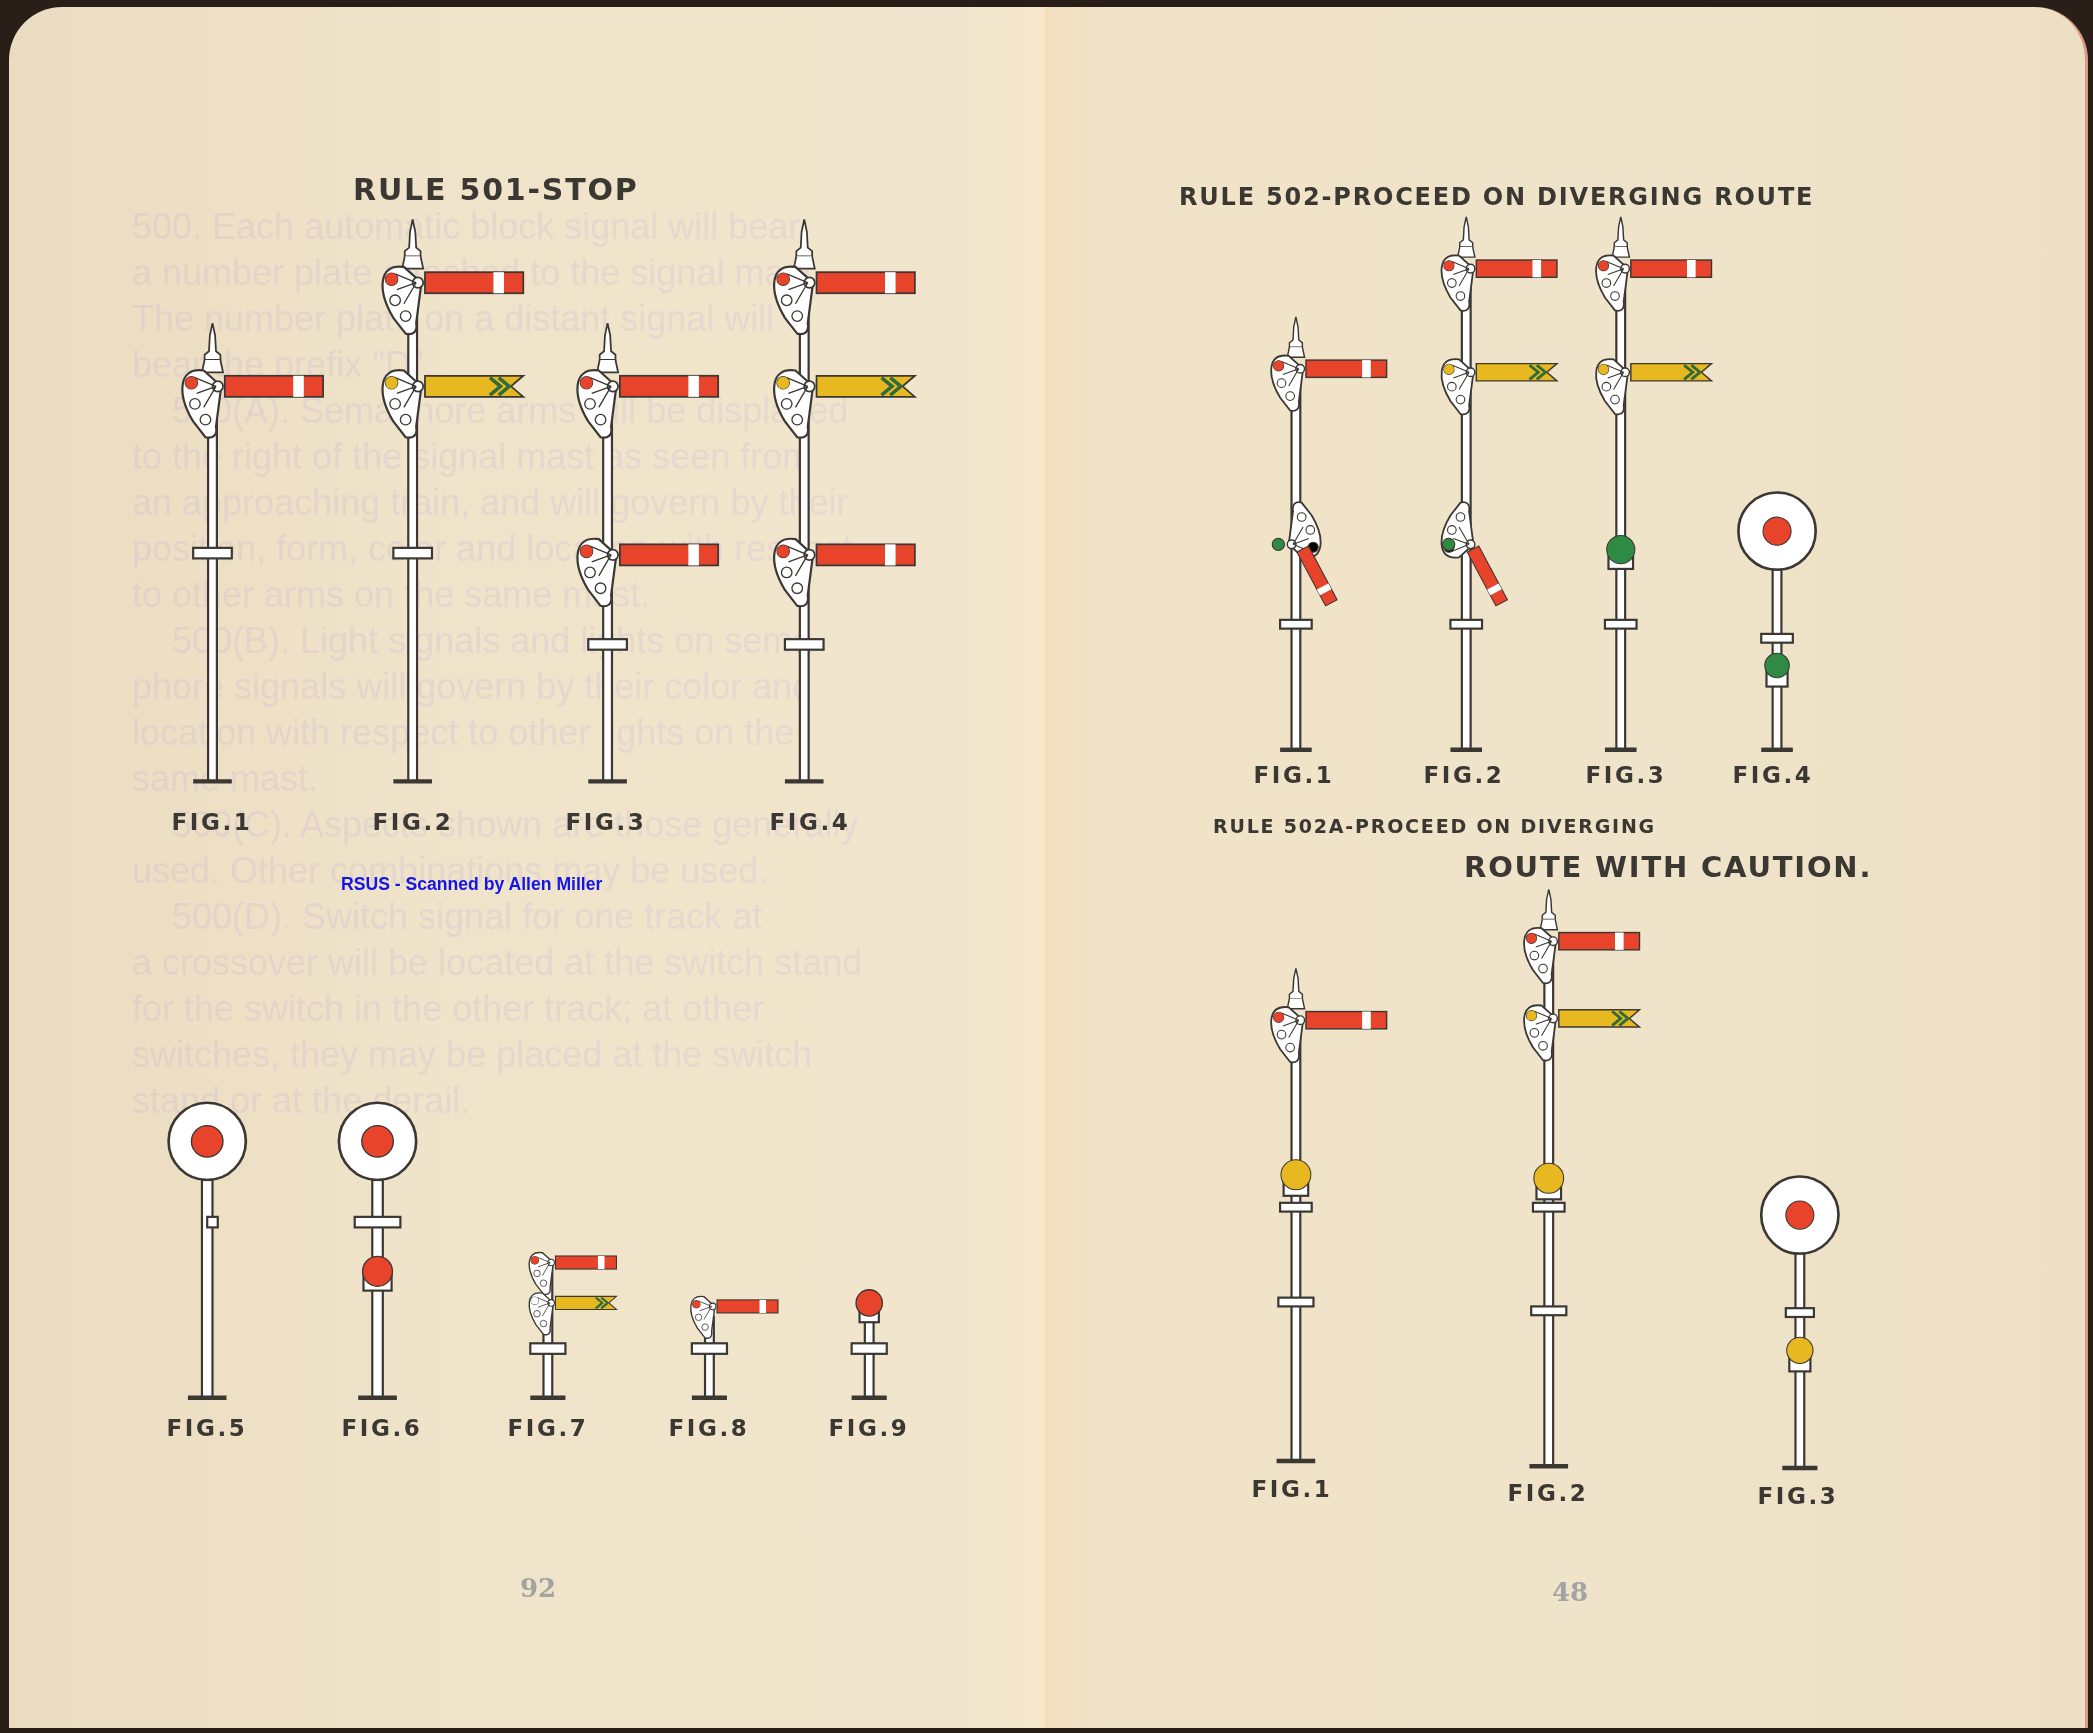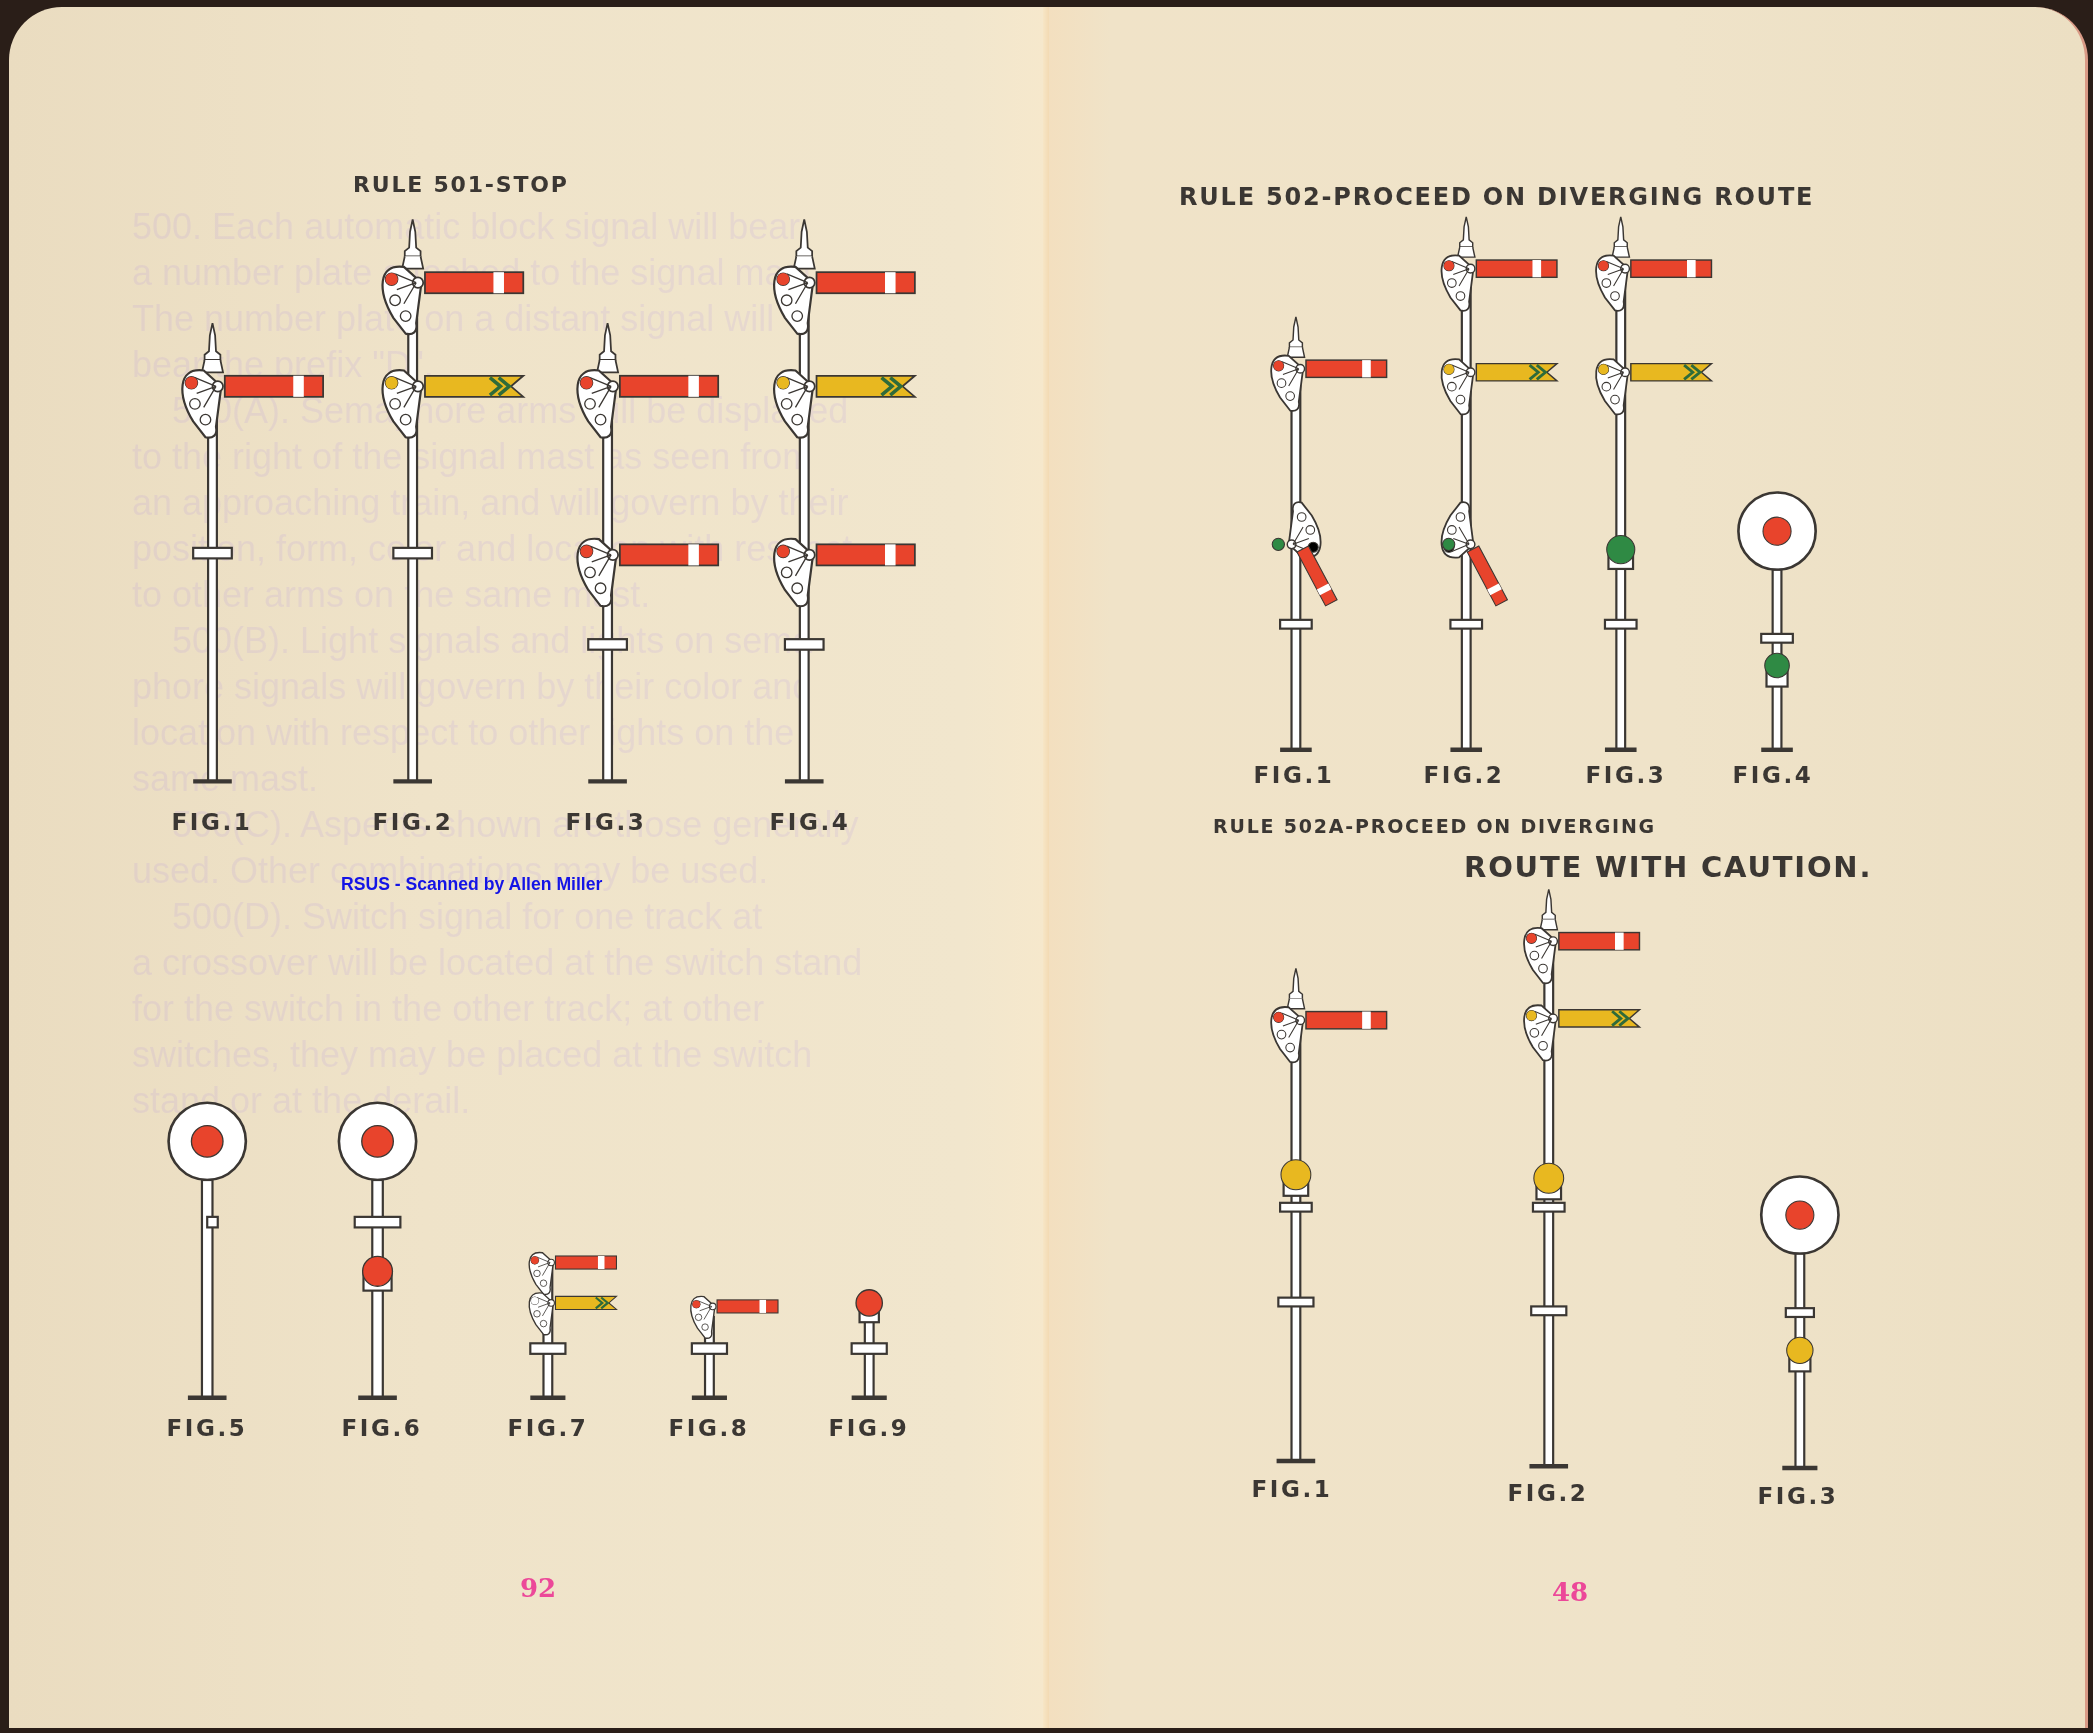--- a/index.html
+++ b/index.html
@@ -3,21 +3,21 @@
 <meta charset="utf-8">
 <style>
   html,body{margin:0;padding:0;}
   body{width:2094px;height:1734px;background:#2a1e18;position:relative;overflow:hidden;font-family:"DejaVu Sans",sans-serif;}
   .page{position:absolute;top:7px;height:1721px;background:#efe3c8;}
   #left-page{left:8.8px;width:1036px;border-top-left-radius:53px;background:linear-gradient(90deg,#eadcc0 0%,#efe3c9 40%,#f1e6cd 92%,#f6e8cc 100%);}
   #right-page{left:1049px;width:1036px;border-top-right-radius:53px;background:linear-gradient(90deg,#f3dfbf 0%,#f0e3c8 6%,#efe3c9 60%,#ecdfc3 100%);border-right:3.5px solid #d99a86;}
   .gutter{position:absolute;left:1043px;top:7px;width:14px;height:1721px;background:linear-gradient(90deg,#f7e6c6,#f2d8b0,#f5e2c2);}
   .heading{position:absolute;font-family:"DejaVu Sans",sans-serif;font-weight:bold;color:#3b3733;letter-spacing:1.8px;white-space:nowrap;}
   .figlabel{position:absolute;font-family:"DejaVu Sans",sans-serif;font-weight:bold;color:#3b3733;font-size:23px;letter-spacing:2.6px;white-space:nowrap;transform:translateX(-50%);}
-  .pagenum{position:absolute;font-family:"DejaVu Serif",serif;font-weight:bold;color:#ec4899;font-size:26px;}
+  .pagenum{position:absolute;font-family:"DejaVu Serif",serif;font-weight:bold;color:#a3a3a3;font-size:26px;}
   .watermark{position:absolute;left:341px;top:858px;font-family:"Liberation Sans",sans-serif;font-weight:bold;font-size:17.6px;color:#1414e6;white-space:nowrap;margin-top:16px;}
   .bleed{position:absolute;font-family:Liberation Sans, sans-serif;color:#8b5cf6;opacity:0.09;font-size:36px;line-height:46px;white-space:pre;}
   svg.sig{position:absolute;overflow:visible;}
 </style>
 </head>
 <body>
 
 <div class="page" id="left-page"></div>
 <div class="gutter"></div>
 <div class="page" id="right-page"></div>
@@ -36,21 +36,21 @@
 location with respect to other lights on the
 same mast.
     500(C). Aspects shown are those generally
 used. Other combinations may be used.
     500(D). Switch signal for one track at
 a crossover will be located at the switch stand
 for the switch in the other track; at other
 switches, they may be placed at the switch
 stand or at the derail.</div>
 
-<div class="heading" style="left:353px;top:172px;font-size:22px;">RULE 501-STOP</div>
+<div class="heading" style="left:353px;top:172px;font-size:30px;">RULE 501-STOP</div>
 
 <div class="figlabel" style="left:212px;top:809px;">FIG.1</div>
 <div class="figlabel" style="left:413px;top:809px;">FIG.2</div>
 <div class="figlabel" style="left:606px;top:809px;">FIG.3</div>
 <div class="figlabel" style="left:810px;top:809px;">FIG.4</div>
 
 <div class="watermark">RSUS - Scanned by Allen Miller</div>
 
 <div class="figlabel" style="left:207px;top:1415px;">FIG.5</div>
 <div class="figlabel" style="left:382px;top:1415px;text-align:right;">FIG.6</div>

